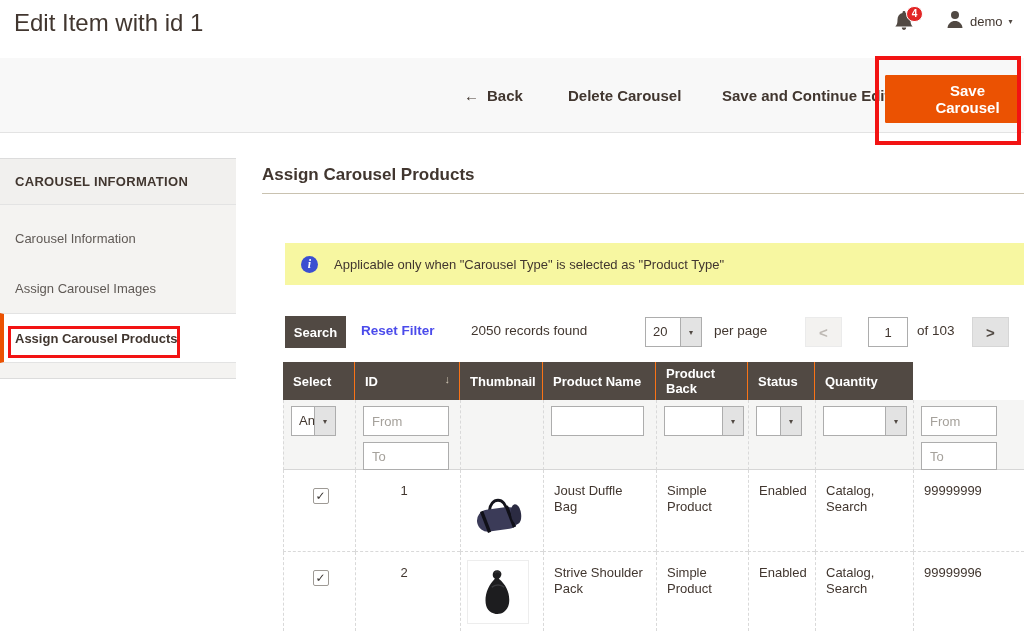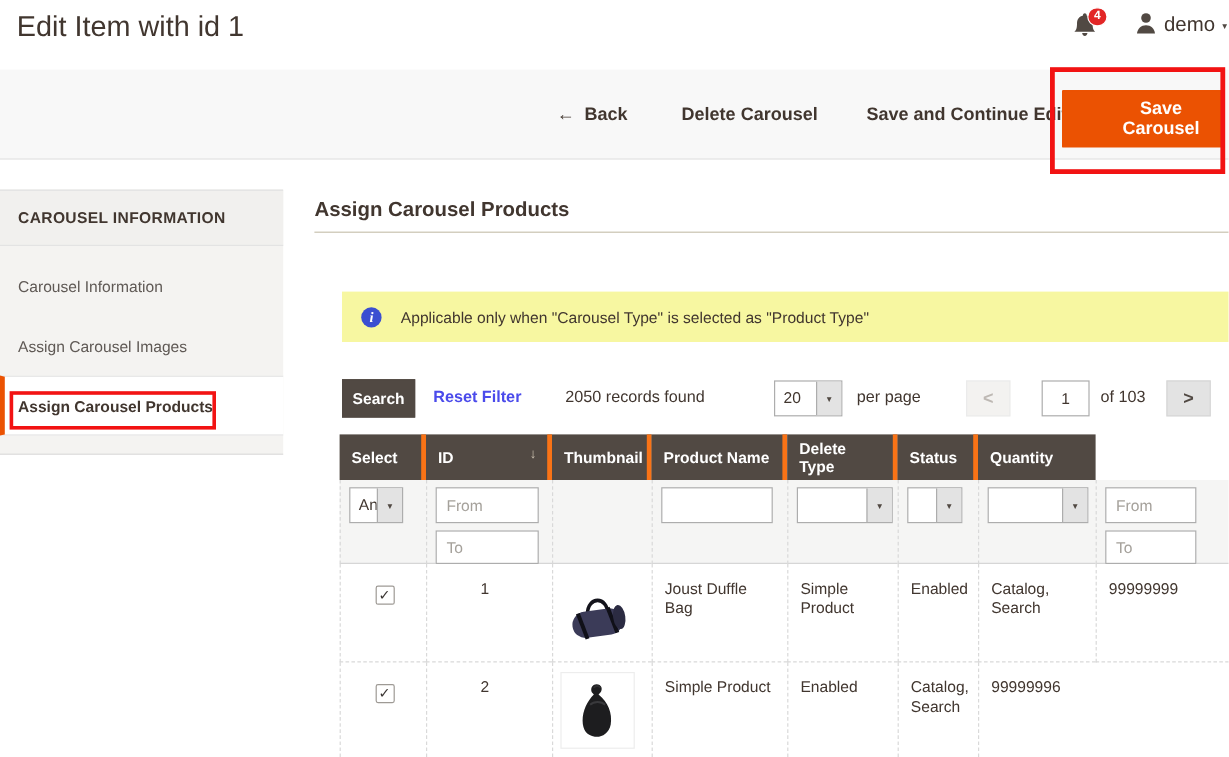--- a/index.html
+++ b/index.html
@@ -11,21 +11,21 @@
   }
   
   .page-title { position:absolute; left:14px; top:9px; font-size:24px; font-weight:400; color:#41362f; }
   .bell-wrap { position:absolute; left:894px; top:10px; width:30px; height:26px; cursor:pointer; }
   .badge {
     position:absolute; left:12px; top:-4px; min-width:17px; height:16px; padding:0 4px;
     background:#e22626; border:1px solid #fff; border-radius:9px;
     color:#fff; font-size:10px; font-weight:700; line-height:14px; text-align:center;
   }
   .user-wrap { position:absolute; left:946px; top:10px; display:flex; align-items:center; gap:6px; cursor:pointer; }
-  .user-name { font-size:17px; color:#41362f; }
+  .user-name { font-size:13px; color:#41362f; }
   .caret { font-size:8px; color:#514943; }
   
   .action-bar { position:absolute; left:0; top:58px; width:1024px; height:75px; background:#f8f8f8; border-bottom:1px solid #e3e3e3; }
   .act { position:absolute; top:87px; font-size:15px; font-weight:600; color:#41362f; cursor:pointer; white-space:nowrap;margin-left:32px; }
   .act-back { left:432px; }
   .act-back .arr { margin-right:8px; font-weight:400; }
   .act-delete { left:536px; }
   .act-savecont { left:690px; }
   .save-btn {
     position:absolute; left:885px; top:75px; width:133px; height:48px;
@@ -79,21 +79,21 @@
   .pg-btn { position:absolute; top:317px; width:37px; height:30px; display:flex; align-items:center; justify-content:center; font-size:15px; font-weight:700; cursor:pointer; }
   .pg-prev { left:805px; background:#f3f2f0; border:1px solid #ebebeb; color:#bdb8b3; }
   .pg-next { left:972px; background:#e3e3e3; border:1px solid #d6d6d6; color:#514943; }
   .pg-input { position:absolute; left:868px; top:317px; width:40px; height:30px; border:1px solid #adadad; text-align:center; font-size:13px; color:#41362f; }
   .pg-of { position:absolute; left:917px; top:323px; font-size:13.5px; }
   
   .grid { position:absolute; left:283px; top:362px; width:741px; }
   .grow { display:grid; grid-template-columns:72px 105px 83px 113px 92px 67px 98px 111px; }
   .hcell {
     background:#514943; color:#fff; font-weight:700; font-size:13px; height:38px;
-    display:flex; align-items:center; padding:0 10px; border-right:4px solid #f97316; position:relative; cursor:pointer;
+    display:flex; align-items:center; padding:0 10px; border-right:1px solid #f97316; position:relative; cursor:pointer;
   }
   .hcell:last-child { border-right:none; }
   .sort-ind { position:absolute; right:9px; top:11px; font-size:11px; font-weight:400; color:#cfc5b4; }
   .frow { background:#f5f5f4; }
   .fcell { height:70px; padding:6px 7px 0 7px; border-left:1px dashed #d9d9d9; border-bottom:1px solid #d6d6d6; }
   .minput {
     display:block; width:100%; height:30px; border:1px solid #adadad; background:#fff;
     padding:0 8px; font-size:13px; color:#41362f; font-family:"Liberation Sans","DejaVu Sans",sans-serif;
   }
   .minput::placeholder { color:#a5a19b; opacity:1; }
@@ -184,21 +184,21 @@
   <div class="grid">
 
     <div class="grow">
       <div class="hcell">Select</div>
       <div class="hcell">
         <span>ID</span>
         <span class="sort-ind">↓</span>
       </div>
       <div class="hcell">Thumbnail</div>
       <div class="hcell">Product Name</div>
-      <div class="hcell">Delete Type</div>
+      <div class="hcell">Product Back</div>
       <div class="hcell">Status</div>
       <div class="hcell">Quantity</div>
     </div>
 
     <div class="grow frow">
       <div class="fcell">
         <div class="msel" style="width:45px;">
           <span class="val">Any</span>
           <span class="car">
               <span class="caret">▾</span>
@@ -273,20 +273,21 @@
       <div class="dcell cell-id">2</div>
       <div class="dcell cell-thumb">
         <div class="thumb bordered">
           <svg width="50" height="56" viewBox="0 0 64 64">
             <path d="M31 4 c5 0 7 5 4 9 l-2 2 c10 8 15 20 13 32 c-2 10 -10 14 -17 13 c-8 -1 -13 -7 -13 -17 c0 -11 5 -21 12 -28 l-2 -2 c-2 -4 0 -9 5 -9 z" fill="#1d1d1f"></path>
             <path d="M28 8 a4 4 0 0 1 7 0" fill="none" stroke="#2e2e30" stroke-width="2"></path>
             <path d="M24 26 c4 -4 12 -4 16 0" fill="none" stroke="#39393c" stroke-width="2"></path>
           </svg>
         </div>
       </div>
+      <div class="dcell">Strive Shoulder Pack</div>
       <div class="dcell">Simple Product</div>
       <div class="dcell">Enabled</div>
       <div class="dcell">Catalog, Search</div>
       <div class="dcell">99999996</div>
     </div>
 
   </div>
 
   <div class="anno anno-save"></div>
   <div class="anno anno-side"></div>

